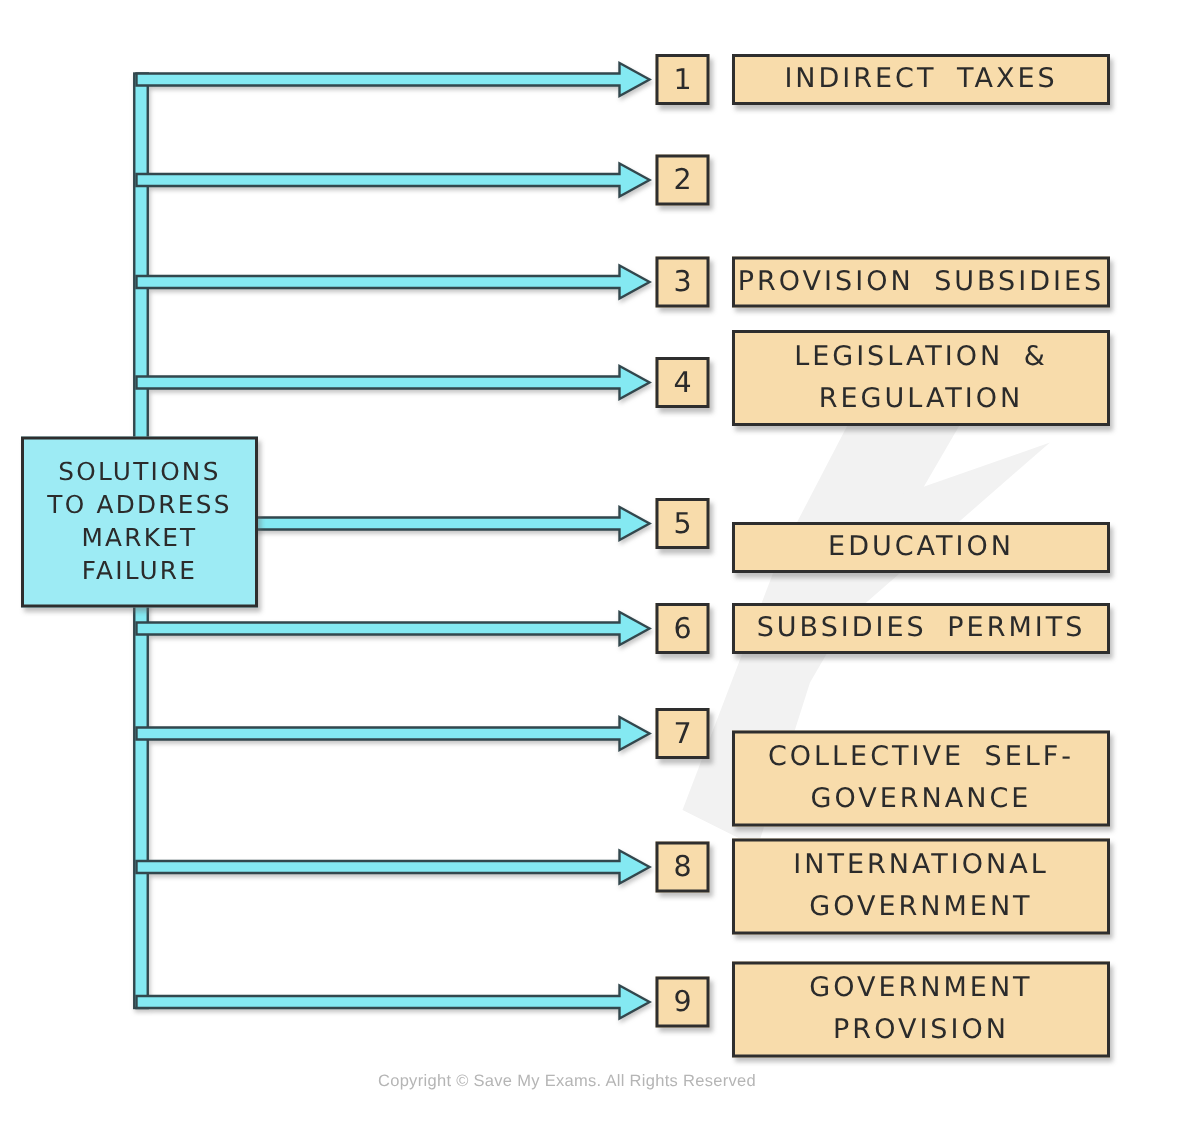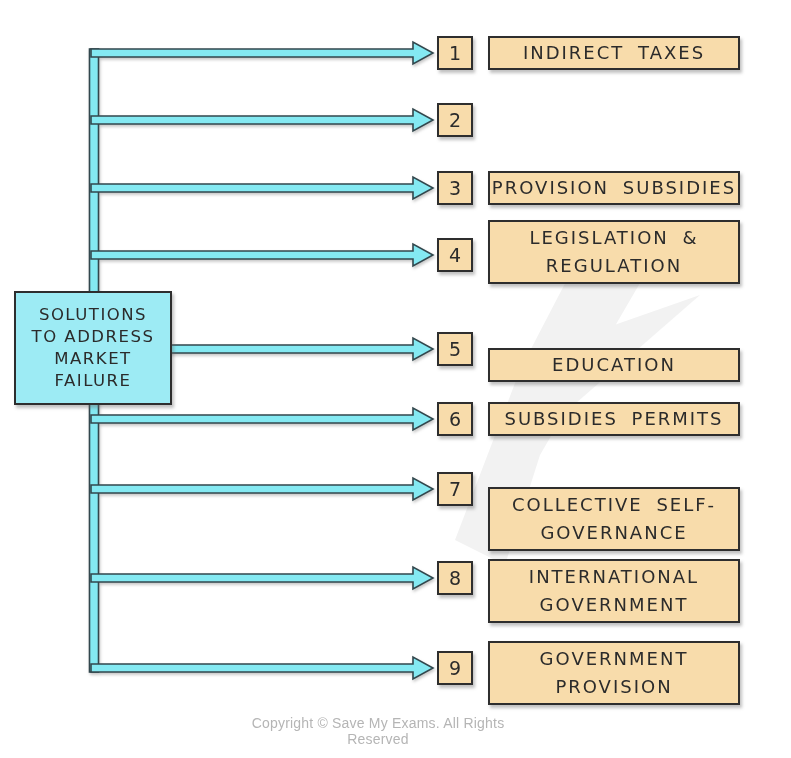--- a/index.html
+++ b/index.html
@@ -28,21 +28,21 @@
   .label-box{
     position:absolute;left:488px;width:252px;height:34px;box-sizing:border-box;
     background:#F8DCAB;border:2px solid #2e2e2e;
     display:flex;align-items:center;justify-content:center;text-align:center;
     font-size:18px;line-height:28px;letter-spacing:2px;word-spacing:6px;white-space:pre-line;
     box-shadow:2px 3px 3px rgba(100,100,100,0.4);
   }
   .label-box.tall{height:64px;}
   .footer-copyright{
     position:absolute;left:238px;top:715px;width:280px;text-align:center;
-    font-size:14px;letter-spacing:0.2px;color:#b5b5b5;
+    font-size:11px;letter-spacing:0.2px;color:#b5b5b5;
     font-family:"Liberation Sans",sans-serif;
   }
 </style>
 </head>
 <body>
 
 <div id="canvas">
 
   <svg id="flow-svg" viewBox="0 0 791 758" xmlns="http://www.w3.org/2000/svg">
 

